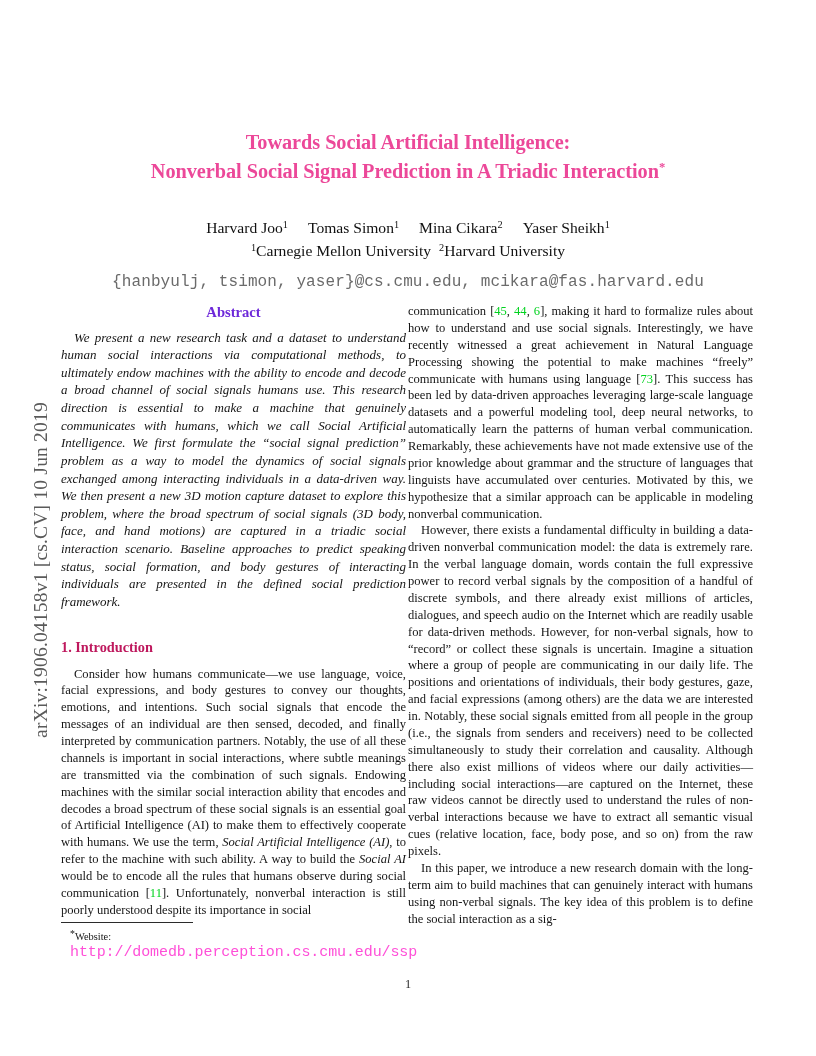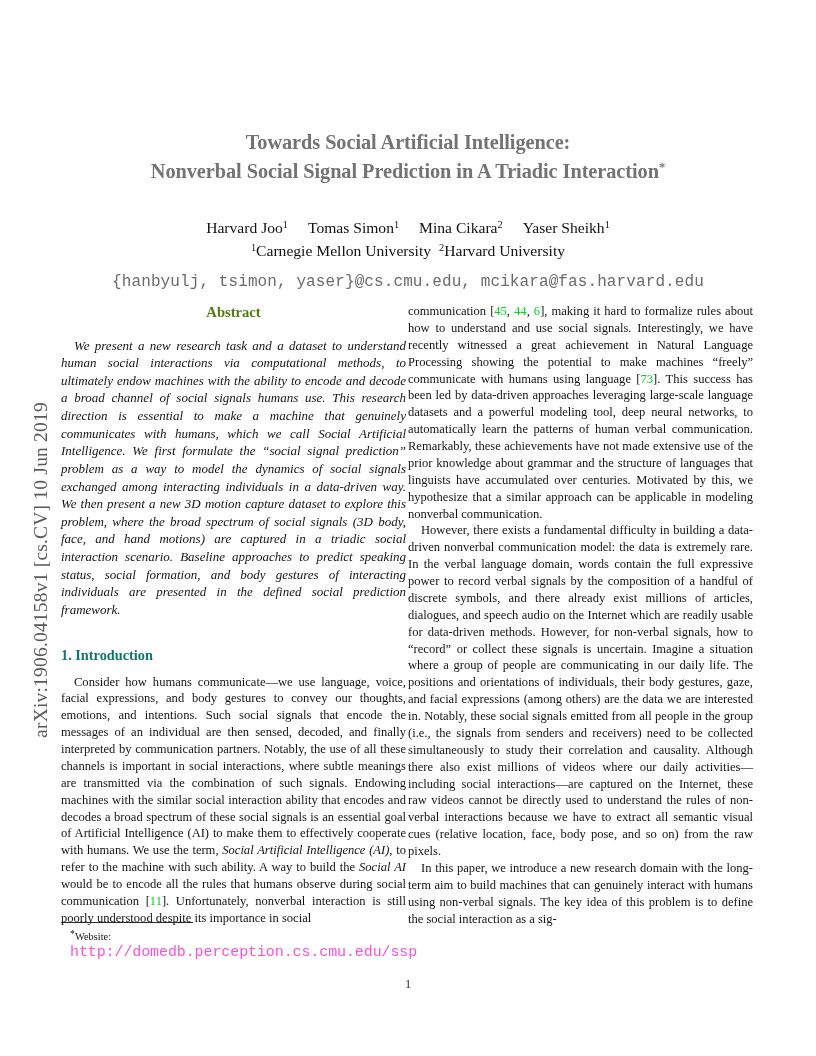--- a/index.html
+++ b/index.html
@@ -39,21 +39,21 @@
     left: 63px;
     top: 128px;
     width: 690px;
     text-align: center;
   }
   .paper-title {
     font-size: 20.3px;
     font-weight: bold;
     line-height: 1.42;
     letter-spacing: -0.05px;
-    color: #737373;
+    color: #ec4899;
   }
   .paper-title .tline { display: block; }
   .paper-title sup {
     font-size: 0.62em;
     vertical-align: 0.52em;
     font-weight: bold;
   }
 
   .authors {
     margin-top: 31px;
@@ -88,38 +88,38 @@
     color: #141414;
     hyphens: manual;
   }
   .col-left  { left: 61px;  }
   .col-right { left: 408px; }
 
   .abstract-head {
     text-align: center;
     font-size: 14.6px;
     font-weight: bold;
-    margin: 0 0 14px 0;
-    color: #4d7c0f;
+    margin: 0 0 6px 0;
+    color: #6d28d9;
   }
   .abstract-body {
     font-style: italic;
     font-size: 13px;
     line-height: 1.355;
     text-align: justify;
     margin: 0;
     text-indent: 13px;
   }
 
   .section-head {
     font-size: 14.3px;
     font-weight: bold;
     margin: 28px 0 8px 0;
     text-align: left;
-    color: #0f766e;
+    color: #be185d;
   }
 
   p.para {
     margin: 0;
     text-indent: 13px;
     text-align: justify;
   }
   p.para + p.para { margin-top: 0; }
 
   .cite { color: #00d21e; }

